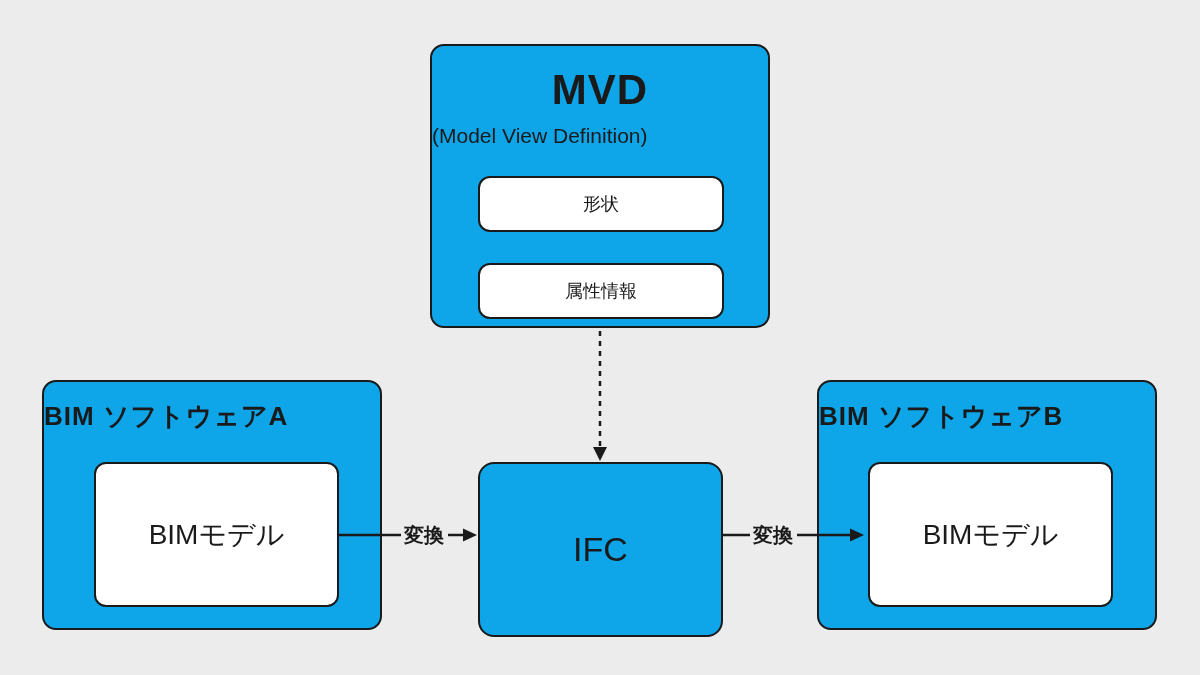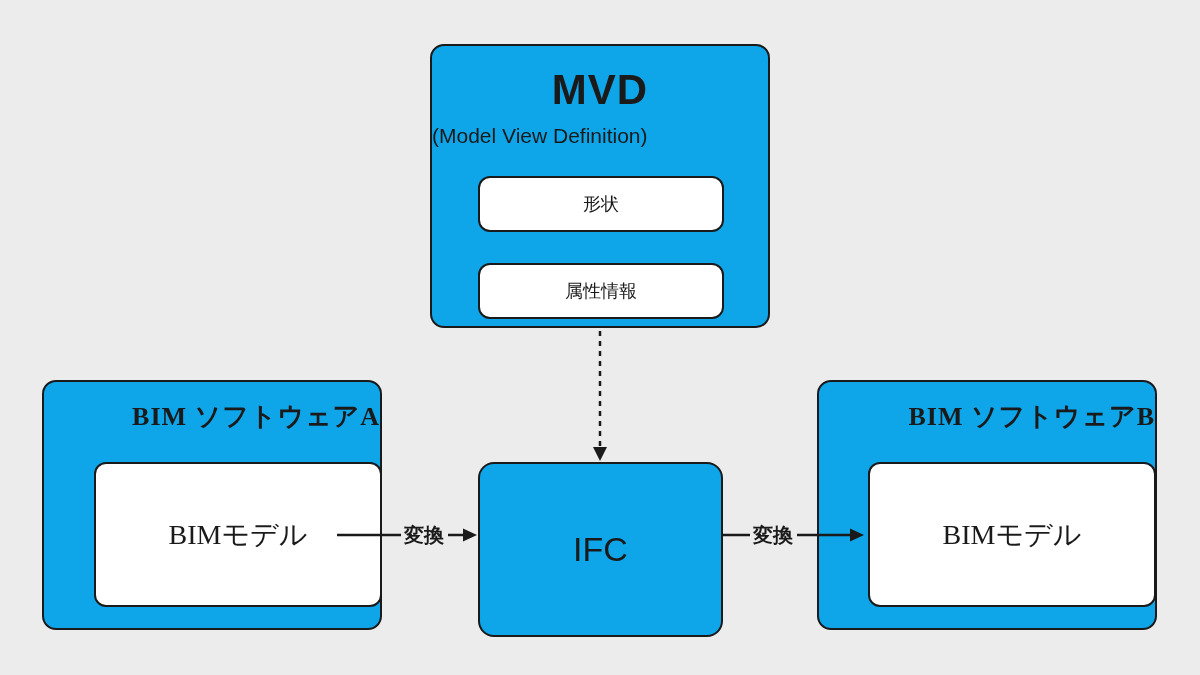--- a/index.html
+++ b/index.html
@@ -40,26 +40,26 @@
                   background: #ffffff; border: 2.5px solid #1a1a1a;
                   border-radius: 12px; box-sizing: border-box;
                   font-size: 18px; font-weight: 500; }
   .mvd-item-1   { top: 130px; }
   .mvd-item-2   { top: 217px; }
 
   
   .sw-a-box { left: 42px;  top: 380px; width: 340px; height: 250px; }
   .sw-b-box { left: 817px; top: 380px; width: 340px; height: 250px; }
   .sw-title { position: absolute; left: 0; top: 17px; width: 100%;
-              font-size: 26px; font-weight: bold; text-align: right;
-              letter-spacing: 1px; font-family: Liberation Serif, serif; }
-  .model-box { position: absolute; top: 80px; width: 288px; height: 145px;
+              font-size: 26px; font-weight: bold; text-align: left;
+              letter-spacing: 1px; }
+  .model-box { position: absolute; top: 80px; width: 245px; height: 145px;
                background: #ffffff; border: 2.5px solid #1a1a1a;
                border-radius: 12px; box-sizing: border-box;
-               font-size: 28px; font-weight: 500; font-family: Liberation Serif, serif; }
+               font-size: 28px; font-weight: 500; }
   .model-a { left: 50px; }
   .model-b { left: 49px; }
 
   
   .ifc-box   { left: 478px; top: 462px; width: 245px; height: 175px;
                font-size: 34px; font-weight: 500; border-radius: 16px; }
 
   
   .arrow-layer { position: absolute; left: 0; top: 0; width: 1200px;
                  height: 675px; pointer-events: none; }

